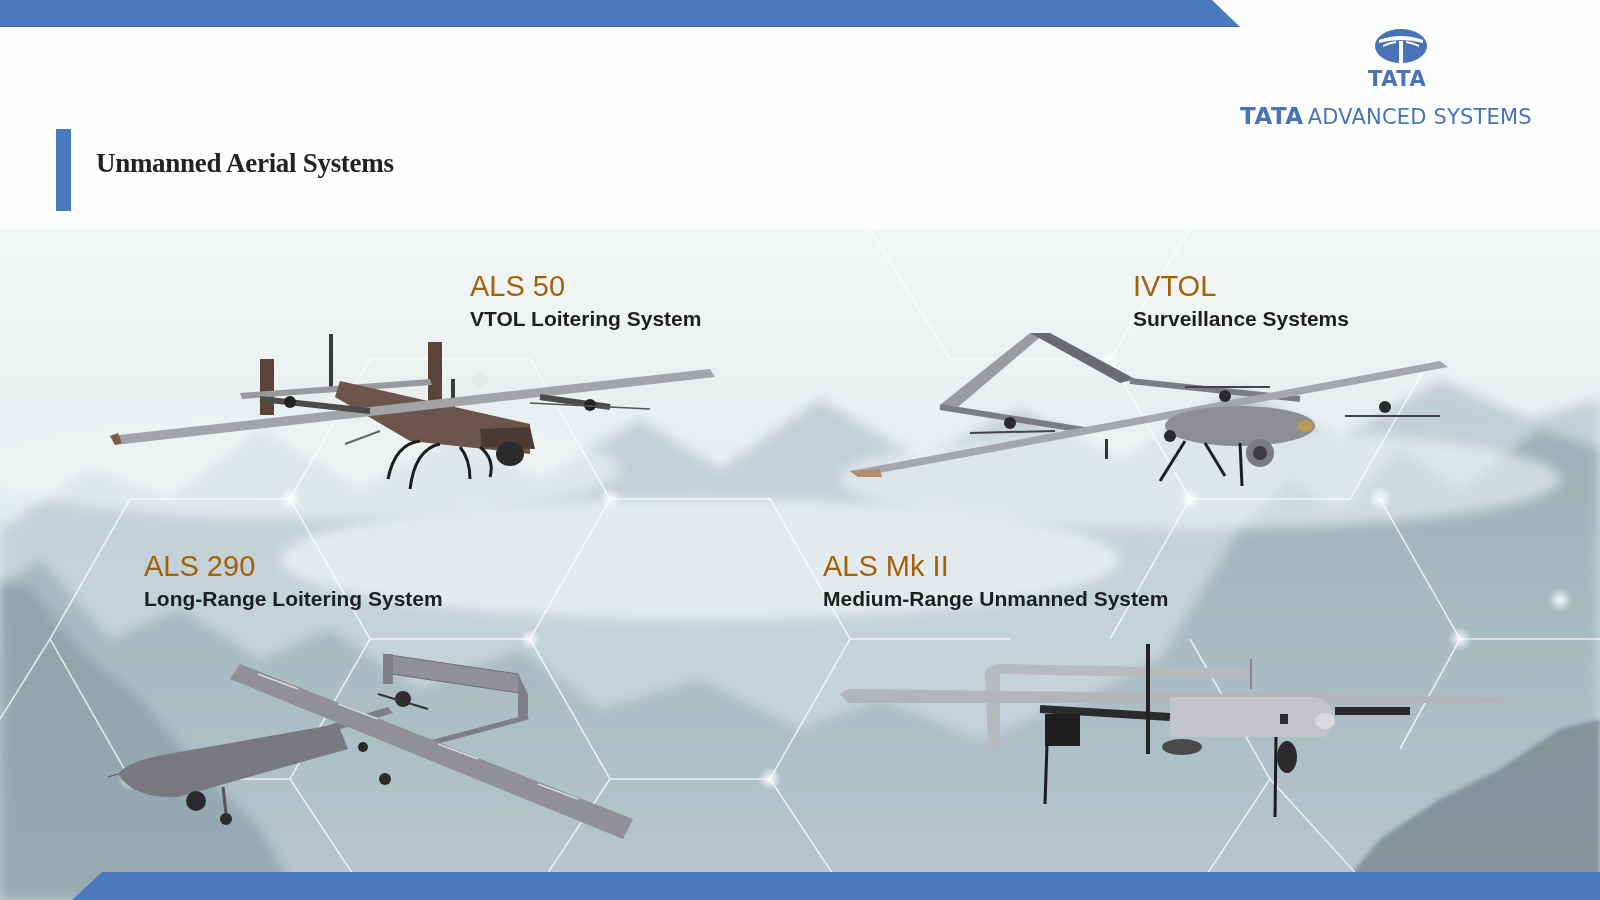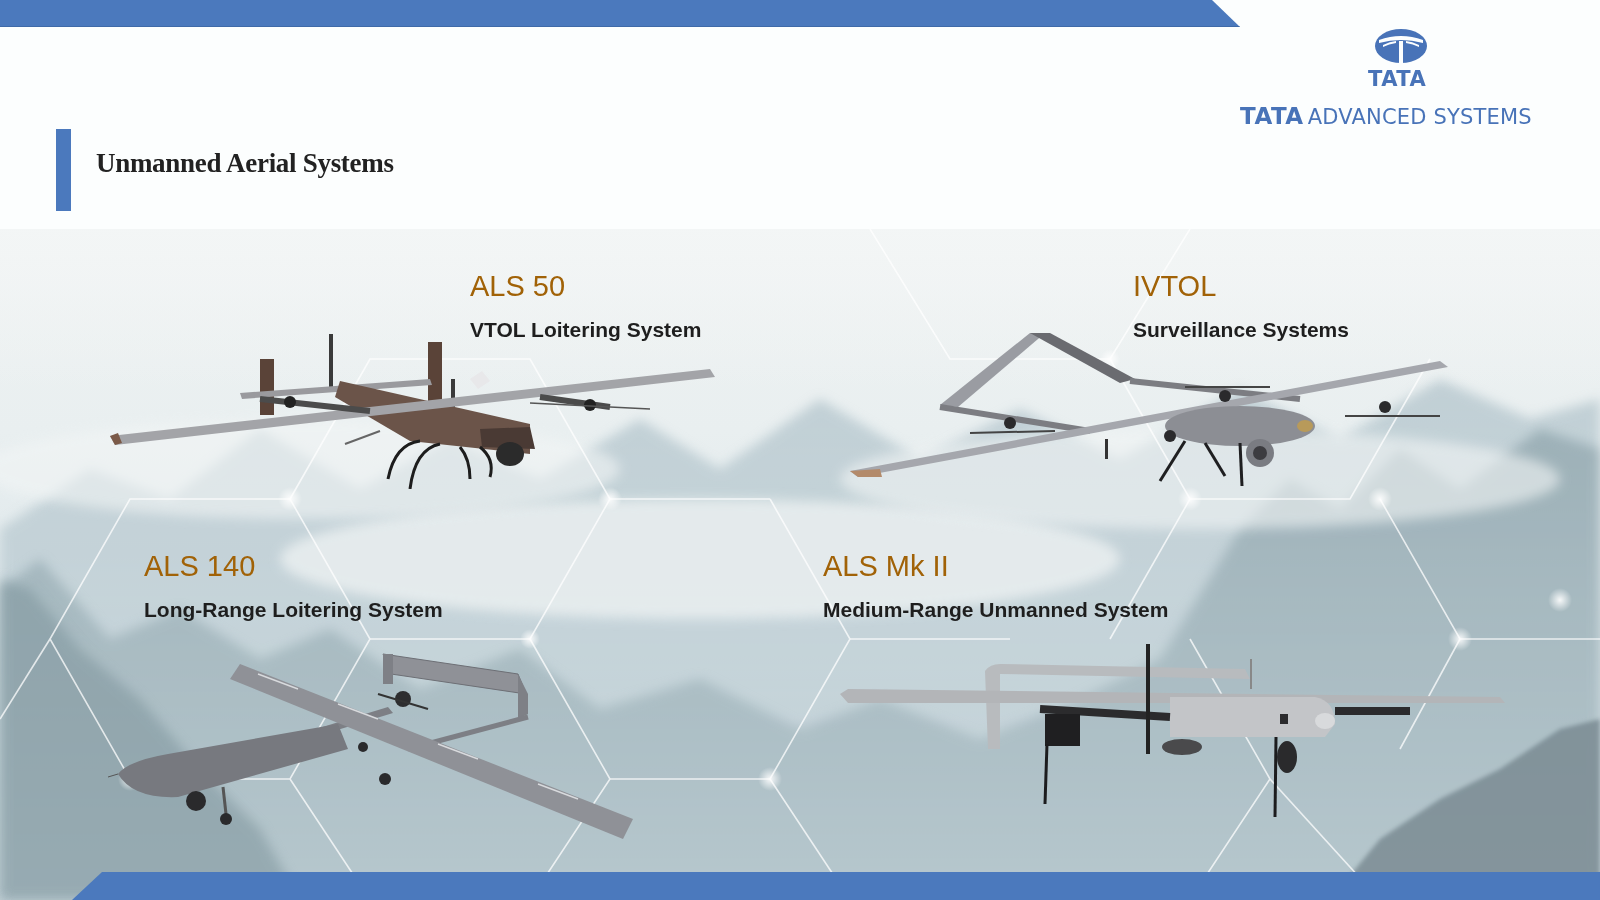--- a/index.html
+++ b/index.html
@@ -33,21 +33,21 @@
       background: linear-gradient(180deg, #eff2f2 0%, #e9eff0 30%, #dfe8eb 55%, #cfdce1 80%, #c6d4da 100%); }
     .bg-panel svg.scenery { position: absolute; left: 0; top: 0; }
 
     
     .bottom-bar { position: absolute; left: 72px; top: 872px; width: 1528px; height: 28px;
       background: #4b79bd; clip-path: polygon(30px 0, 1528px 0, 1528px 28px, 0 28px); }
 
     
     .product { position: absolute; }
     .product-name { font-family: "Liberation Sans", sans-serif; font-size: 29px; color: #a16207; line-height: 34px; }
-    .product-desc { font-family: "Liberation Sans", sans-serif; font-weight: bold; font-size: 21px; color: #1e1e1e; margin-top: 15px; }
+    .product-desc { font-family: "Liberation Sans", sans-serif; font-weight: bold; font-size: 21px; color: #1e1e1e; margin-top: 4px; }
 
     .drone { position: absolute; }
   </style>
 </head>
 <body>
 
 <div class="slide">
 
   <div class="top-bar"></div>
 
@@ -273,21 +273,21 @@
     <div class="product-name">ALS 50</div>
     <div class="product-desc">VTOL Loitering System</div>
   </div>
 
   <div class="product" style="left:1133px; top:269px;">
     <div class="product-name">IVTOL</div>
     <div class="product-desc">Surveillance Systems</div>
   </div>
 
   <div class="product" style="left:144px; top:549px;">
-    <div class="product-name">ALS 140</div>
+    <div class="product-name">ALS 290</div>
     <div class="product-desc">Long-Range Loitering System</div>
   </div>
 
   <div class="product" style="left:823px; top:549px;">
     <div class="product-name">ALS Mk II</div>
     <div class="product-desc">Medium-Range Unmanned System</div>
   </div>
 
   <div class="bottom-bar"></div>
 </div>

